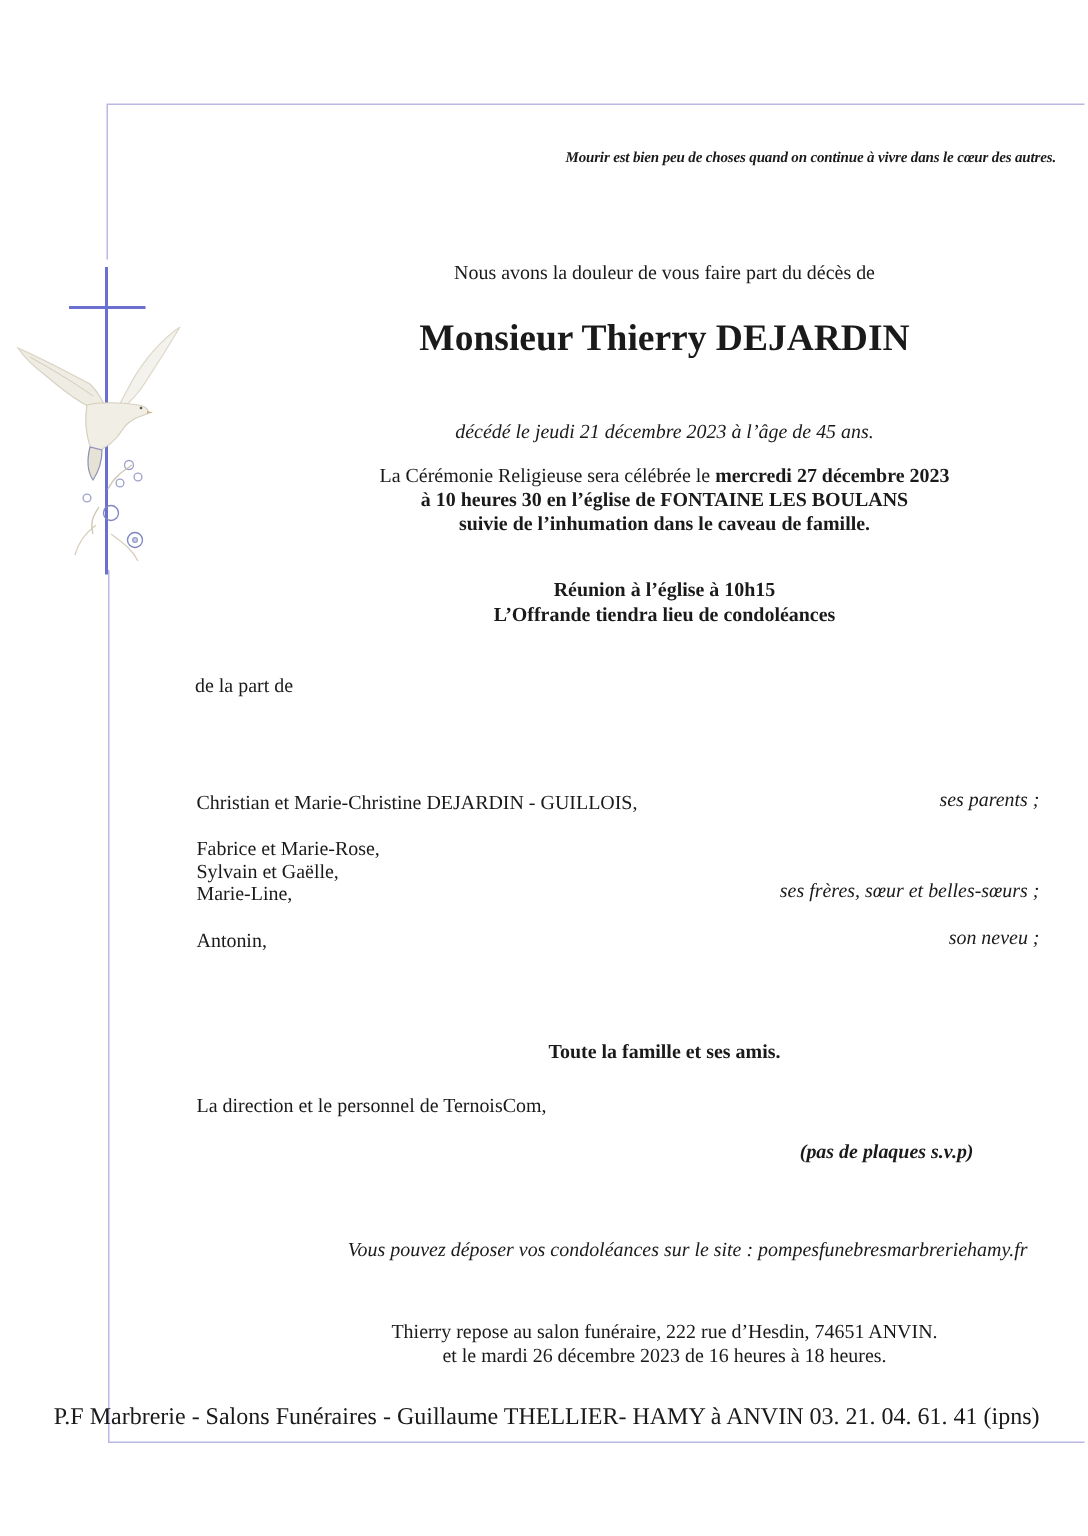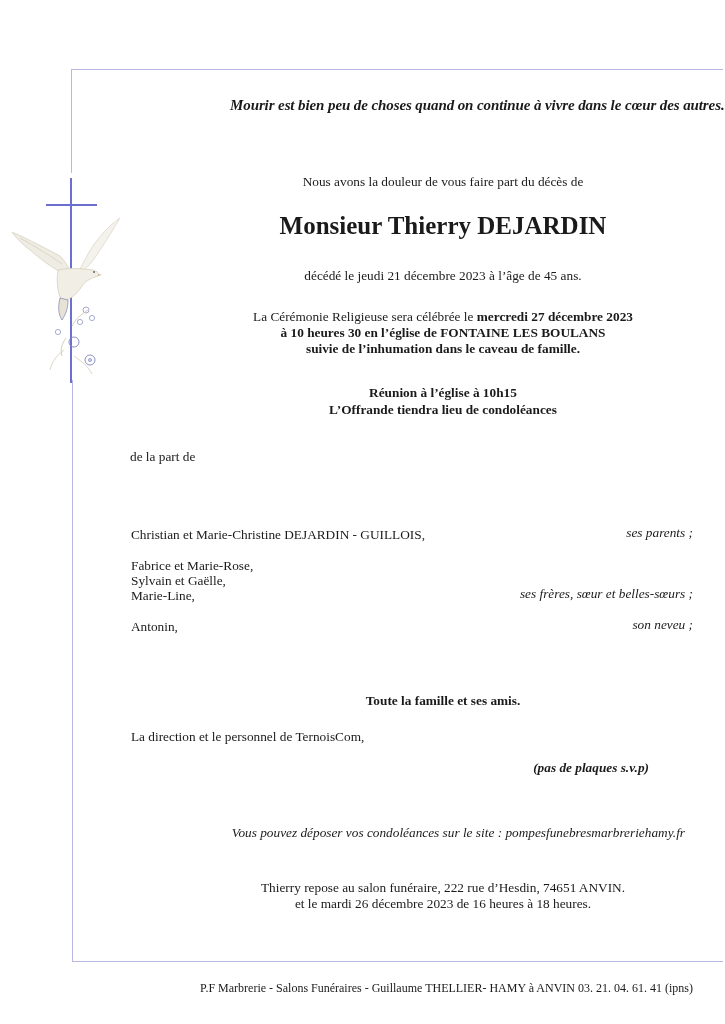--- a/index.html
+++ b/index.html
@@ -59,46 +59,46 @@
     .t {
       position: absolute;
       white-space: nowrap;
       font-size: 13.3px;
       line-height: 15px;
     }
     .center { text-align: center; margin-top: 12px; }
     .bold { font-weight: bold; }
     .epigraph {
       left: 230px; top: 98px; width: 474px;
-      font-size: 15px;
+      font-size: 10px;
       font-weight: bold;
       font-style: italic;
       text-align: right;
       letter-spacing: -0.1px;
     }
     .intro { left: 200px; top: 162px; width: 486px; }
     .name {
       left: 200px; top: 200px; width: 486px;
       font-size: 25px; line-height: 28px; font-weight: bold;
     }
-    .died { left: 200px; top: 256px; width: 486px; }
+    .died { left: 200px; top: 268px; width: 486px; font-style: italic; }
     .ceremony { left: 200px; top: 297px; width: 486px; }
     .ceremony div { height: 16px; line-height: 16px; }
     .gather { left: 200px; top: 372px; width: 486px; }
     .gather div { height: 17px; line-height: 17px; }
     .from { left: 130px; top: 449px; }
     .family-left { left: 131px; }
     .family-right { right: 32px; text-align: right; font-style: italic; }
     .whole { left: 200px; top: 681px; width: 486px; }
     .company { left: 131px; top: 729px; }
     .noplaques { right: 76px; top: 760px; font-weight: bold; font-style: italic; }
     .condol { right: 40px; top: 825px; font-style: italic; }
     .rest { left: 200px; top: 868px; width: 486px; }
     .rest div { height: 16px; line-height: 16px; }
-    .footer { right: 32px; top: 937px; font-size: 12px; margin-top: 44px; }
+    .footer { right: 32px; top: 937px; font-size: 16px; }
   </style>
 </head>
 <body>
 
 <div class="frame-top"></div>
 <div class="frame-left-top"></div>
 <div class="frame-left-bottom"></div>
 <div class="frame-bottom"></div>
 
 <div class="cross-v"></div>

